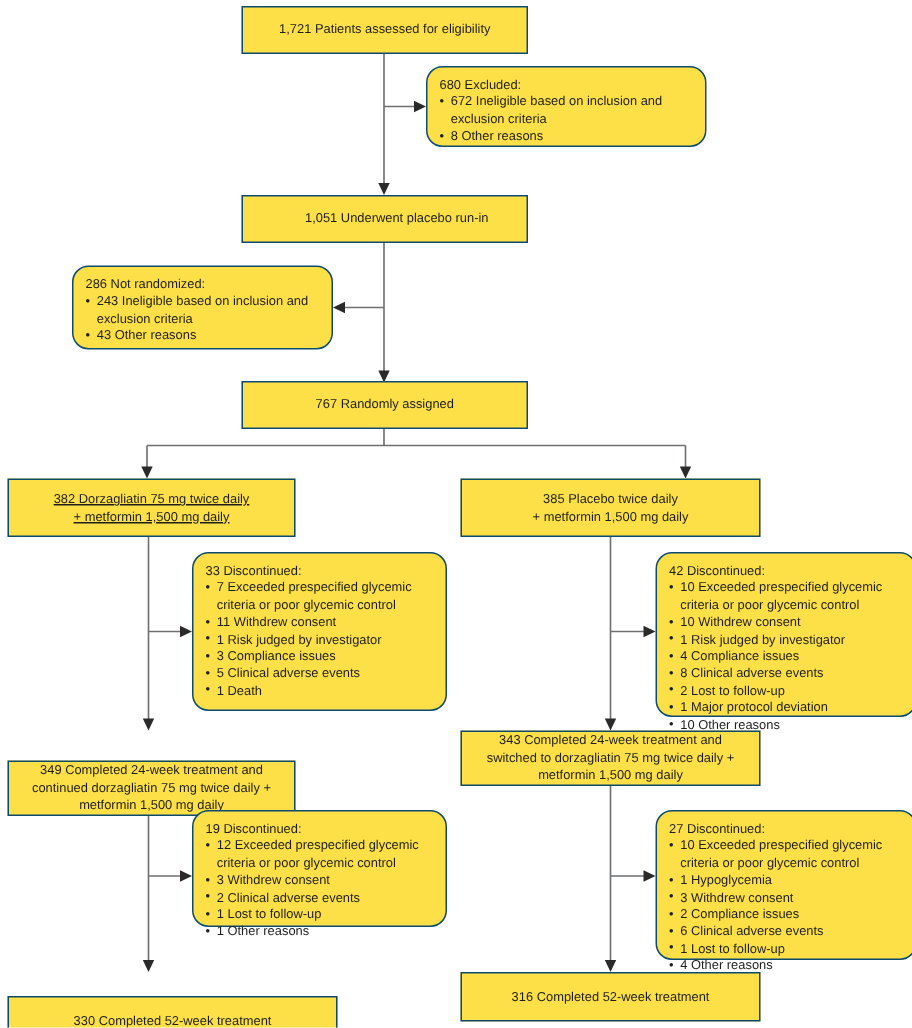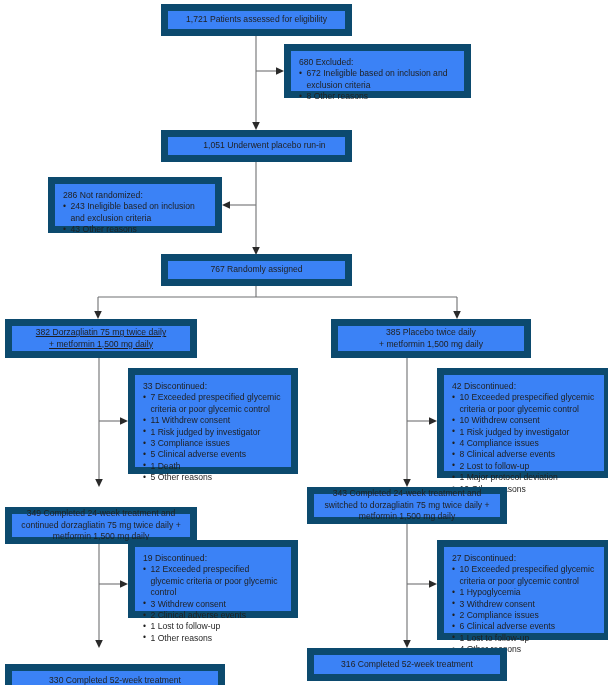--- a/index.html
+++ b/index.html
@@ -4,32 +4,32 @@
 <style>
   html,body{margin:0;padding:0;background:#ffffff;}
   body{
     width:608px;height:685px;position:relative;overflow:hidden;
     font-family:"Liberation Sans","DejaVu Sans",sans-serif;
     color:#1a1a1a;
   }
   #diagram{position:absolute;left:0;top:0;width:608px;height:685px;}
   .box{
     position:absolute;
-    border:7px solid #0c4a6e;
-    background:#3b82f6;
+    border:1px solid #0c4a6e;
+    background:#fde047;
     box-sizing:border-box;
     font-size:8.6px;
     line-height:11.4px;
     color:#1f1f1f;
   }
   .box.center{
     display:flex;align-items:center;justify-content:center;text-align:center;
   }
   .box.center .inner{padding:0 6px;}
-  .box.list{padding:6px 7px 4px 8px;}
+  .box.list{padding:6px 7px 4px 8px;border-radius:11px;}
   .box.list .head{margin:0 0 0 0;}
   .box.list ul{list-style:none;margin:0;padding:0;}
   .box.list ul li{
     position:relative;padding-left:7.5px;
   }
   .box.list ul li:before{
     content:"\2022";position:absolute;left:0;top:-0.5px;font-size:8.6px;line-height:11.4px;
   }
   svg.lines{position:absolute;left:0;top:0;width:608px;height:685px;pointer-events:none;}
   svg.lines line{stroke:#6f7072;stroke-width:1.1;}
@@ -116,37 +116,36 @@
     <div class="inner">767 Randomly assigned</div>
   </div>
 
   <div class="box center" style="left:5px;top:319px;width:192px;height:39px;text-decoration:underline;">
     <div class="inner">
       <div>382 Dorzagliatin 75 mg twice daily</div>
       <div>+ metformin 1,500 mg daily</div>
     </div>
   </div>
 
-  <div class="box center" style="left:307px;top:319px;width:200px;height:39px;margin-left:24px;">
+  <div class="box center" style="left:307px;top:319px;width:200px;height:39px;">
     <div class="inner">
       <div>385 Placebo twice daily</div>
       <div>+ metformin 1,500 mg daily</div>
     </div>
   </div>
 
   <div class="box list" style="left:128px;top:368px;width:170px;height:106px;">
     <div class="head">33 Discontinued:</div>
     <ul>
       <li><span>7 Exceeded prespecified glycemic criteria or poor glycemic control</span></li>
       <li><span>11 Withdrew consent</span></li>
       <li><span>1 Risk judged by investigator</span></li>
       <li><span>3 Compliance issues</span></li>
       <li><span>5 Clinical adverse events</span></li>
       <li><span>1 Death</span></li>
-      <li><span>5 Other reasons</span></li>
     </ul>
   </div>
 
   <div class="box list" style="left:437px;top:368px;width:174px;height:110px;">
     <div class="head">42 Discontinued:</div>
     <ul>
       <li><span>10 Exceeded prespecified glycemic criteria or poor glycemic control</span></li>
       <li><span>10 Withdrew consent</span></li>
       <li><span>1 Risk judged by investigator</span></li>
       <li><span>4 Compliance issues</span></li>

